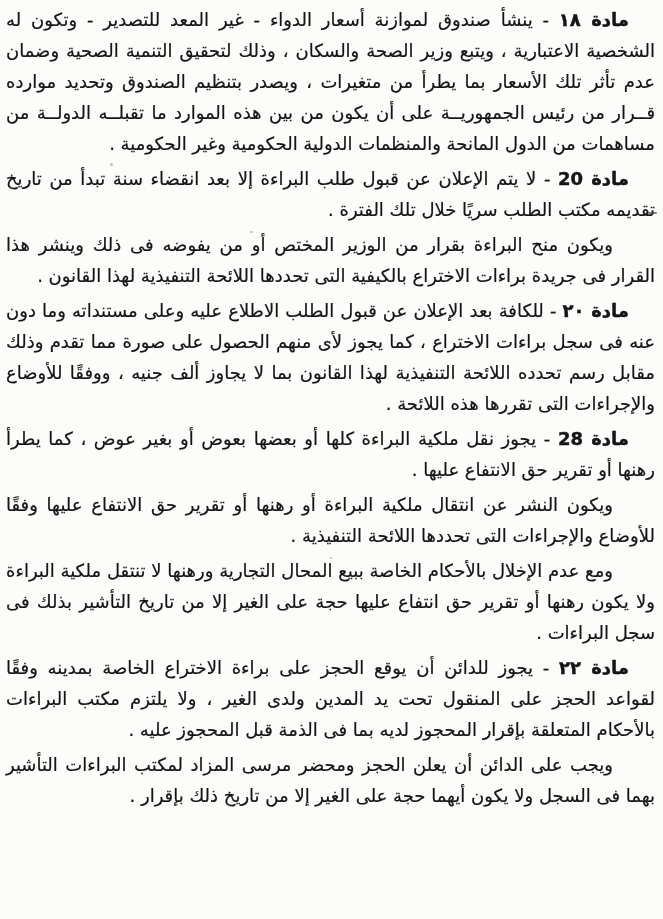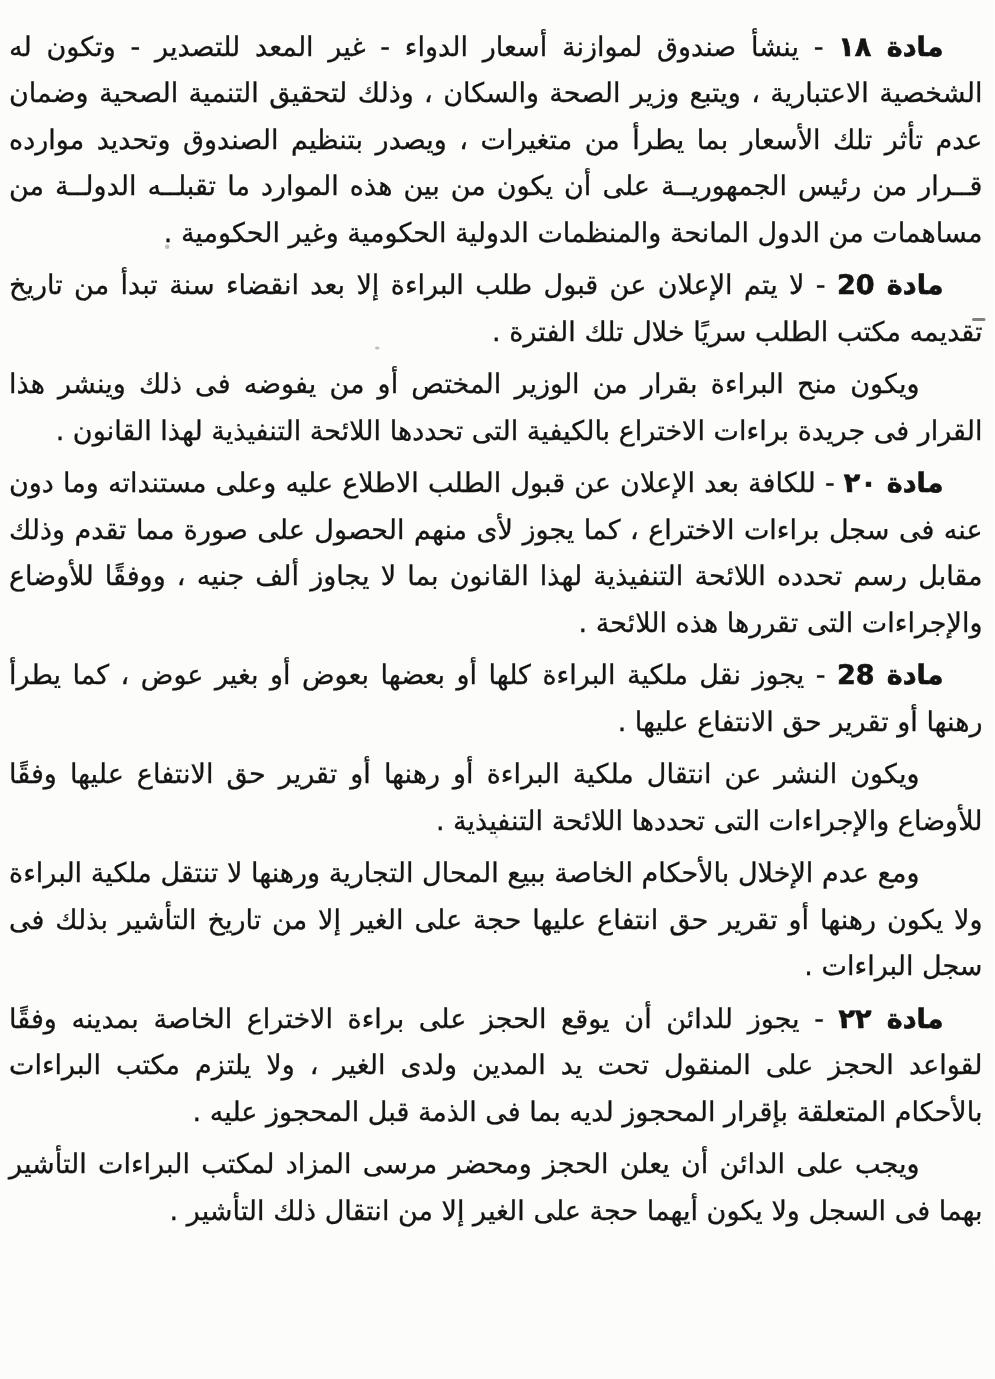--- a/index.html
+++ b/index.html
@@ -11,21 +11,21 @@
     width: 663px;
     height: 919px;
     overflow: hidden;
     position: relative;
   }
   .page {
     box-sizing: border-box;
     width: 663px;
     height: 919px;
     background: #fcfcfa;
-    padding: 16px 8px 0 6px;
+    padding: 4px 8px 0 6px;
     direction: rtl;
     position: relative;
   }
   .doc {
     font-family: "DejaVu Sans", sans-serif;
     font-size: 18px;
     line-height: 31px;
     color: #141414;
     text-align: justify;
     -webkit-text-stroke: 0.2px #141414;
@@ -65,19 +65,19 @@
 <main class="page">
   <section class="doc" id="doc">
       <p class="para article-start"><b class="article-label">مادة ١٨</b><span> - </span><span>ينشأ صندوق لموازنة أسعار الدواء - غير المعد للتصدير - وتكون له الشخصية الاعتبارية ، ويتبع وزير الصحة والسكان ، وذلك لتحقيق التنمية الصحية وضمان عدم تأثر تلك الأسعار بما يطرأ من متغيرات ، ويصدر بتنظيم الصندوق وتحديد موارده قــرار من رئيس الجمهوريــة على أن يكون من بين هذه الموارد ما تقبلــه الدولــة من مساهمات من الدول المانحة والمنظمات الدولية الحكومية وغير الحكومية .</span></p>
       <p class="para article-start"><b class="article-label">مادة 20</b><span> - </span><span>لا يتم الإعلان عن قبول طلب البراءة إلا بعد انقضاء سنة تبدأ من تاريخ تقديمه مكتب الطلب سريًا خلال تلك الفترة .</span></p>
       <p class="para continuation"><span>ويكون منح البراءة بقرار من الوزير المختص أو من يفوضه فى ذلك وينشر هذا القرار فى جريدة براءات الاختراع بالكيفية التى تحددها اللائحة التنفيذية لهذا القانون .</span></p>
       <p class="para article-start"><b class="article-label">مادة ٢٠</b><span> - </span><span>للكافة بعد الإعلان عن قبول الطلب الاطلاع عليه وعلى مستنداته وما دون عنه فى سجل براءات الاختراع ، كما يجوز لأى منهم الحصول على صورة مما تقدم وذلك مقابل رسم تحدده اللائحة التنفيذية لهذا القانون بما لا يجاوز ألف جنيه ، ووفقًا للأوضاع والإجراءات التى تقررها هذه اللائحة .</span></p>
       <p class="para article-start"><b class="article-label">مادة 28</b><span> - </span><span>يجوز نقل ملكية البراءة كلها أو بعضها بعوض أو بغير عوض ، كما يطرأ رهنها أو تقرير حق الانتفاع عليها .</span></p>
       <p class="para continuation"><span>ويكون النشر عن انتقال ملكية البراءة أو رهنها أو تقرير حق الانتفاع عليها وفقًا للأوضاع والإجراءات التى تحددها اللائحة التنفيذية .</span></p>
       <p class="para continuation"><span>ومع عدم الإخلال بالأحكام الخاصة ببيع المحال التجارية ورهنها لا تنتقل ملكية البراءة ولا يكون رهنها أو تقرير حق انتفاع عليها حجة على الغير إلا من تاريخ التأشير بذلك فى سجل البراءات .</span></p>
       <p class="para article-start"><b class="article-label">مادة ٢٢</b><span> - </span><span>يجوز للدائن أن يوقع الحجز على براءة الاختراع الخاصة بمدينه وفقًا لقواعد الحجز على المنقول تحت يد المدين ولدى الغير ، ولا يلتزم مكتب البراءات بالأحكام المتعلقة بإقرار المحجوز لديه بما فى الذمة قبل المحجوز عليه .</span></p>
-      <p class="para continuation"><span>ويجب على الدائن أن يعلن الحجز ومحضر مرسى المزاد لمكتب البراءات التأشير بهما فى السجل ولا يكون أيهما حجة على الغير إلا من انتقال ذلك التأشير .</span></p>
+      <p class="para continuation"><span>ويجب على الدائن أن يعلن الحجز ومحضر مرسى المزاد لمكتب البراءات التأشير بهما فى السجل ولا يكون أيهما حجة على الغير إلا من تاريخ ذلك بإقرار .</span></p>
     </section>
   <span class="speckle speck-a"></span>
   <span class="speckle speck-b"></span>
   <span class="speckle speck-c"></span>
   <span class="speckle speck-dash"></span>
 </main>
 
 </body></html>

